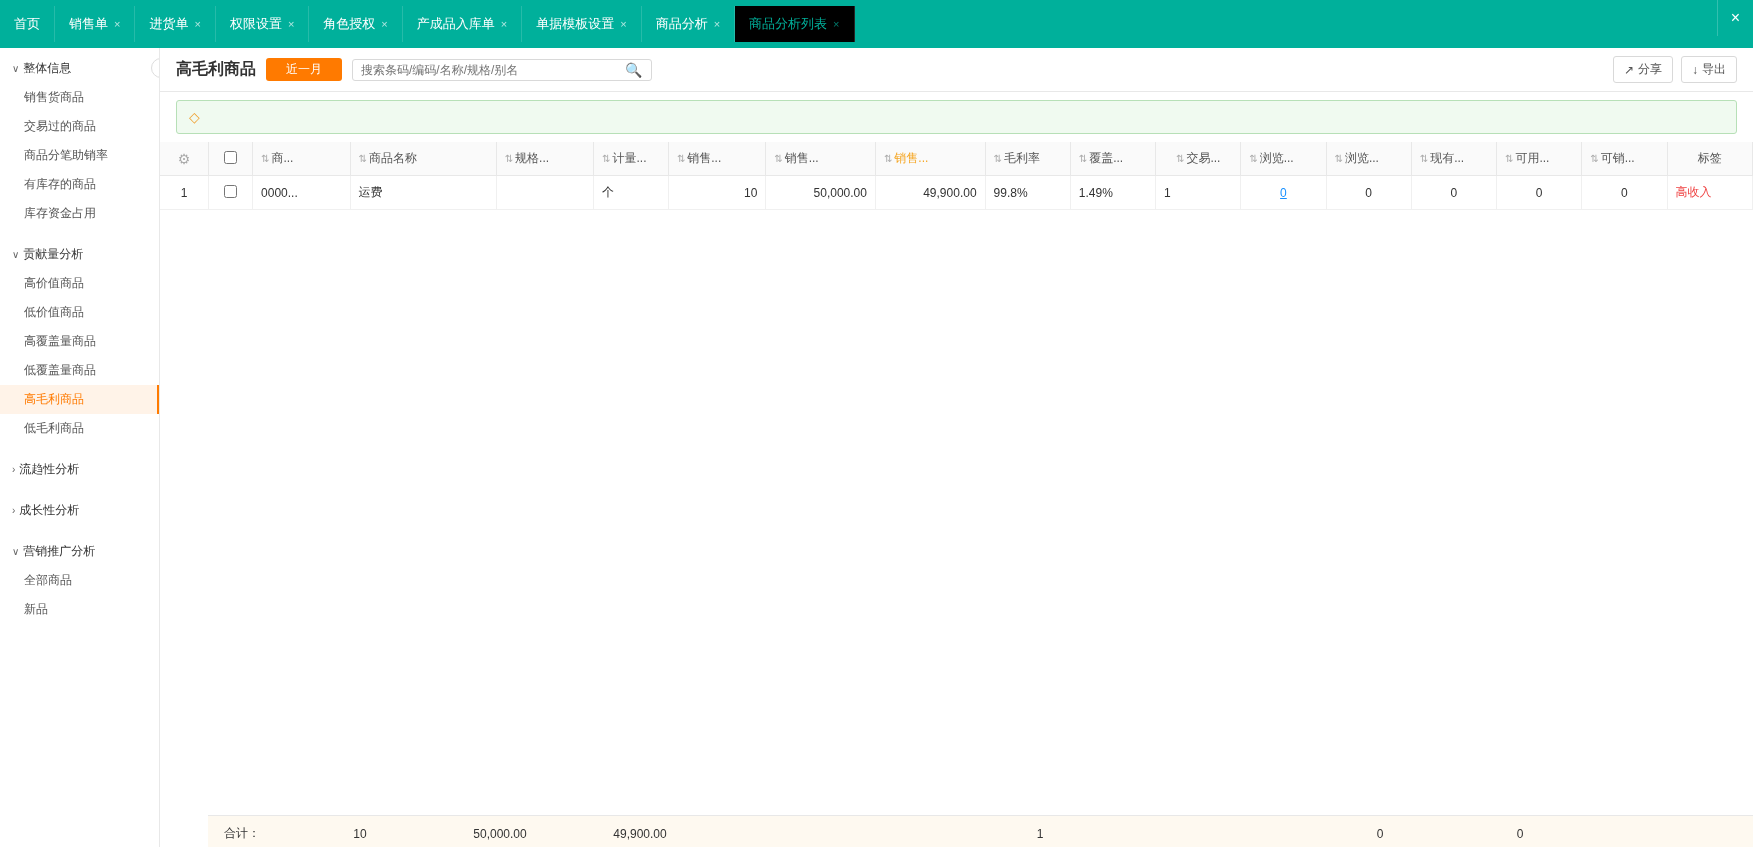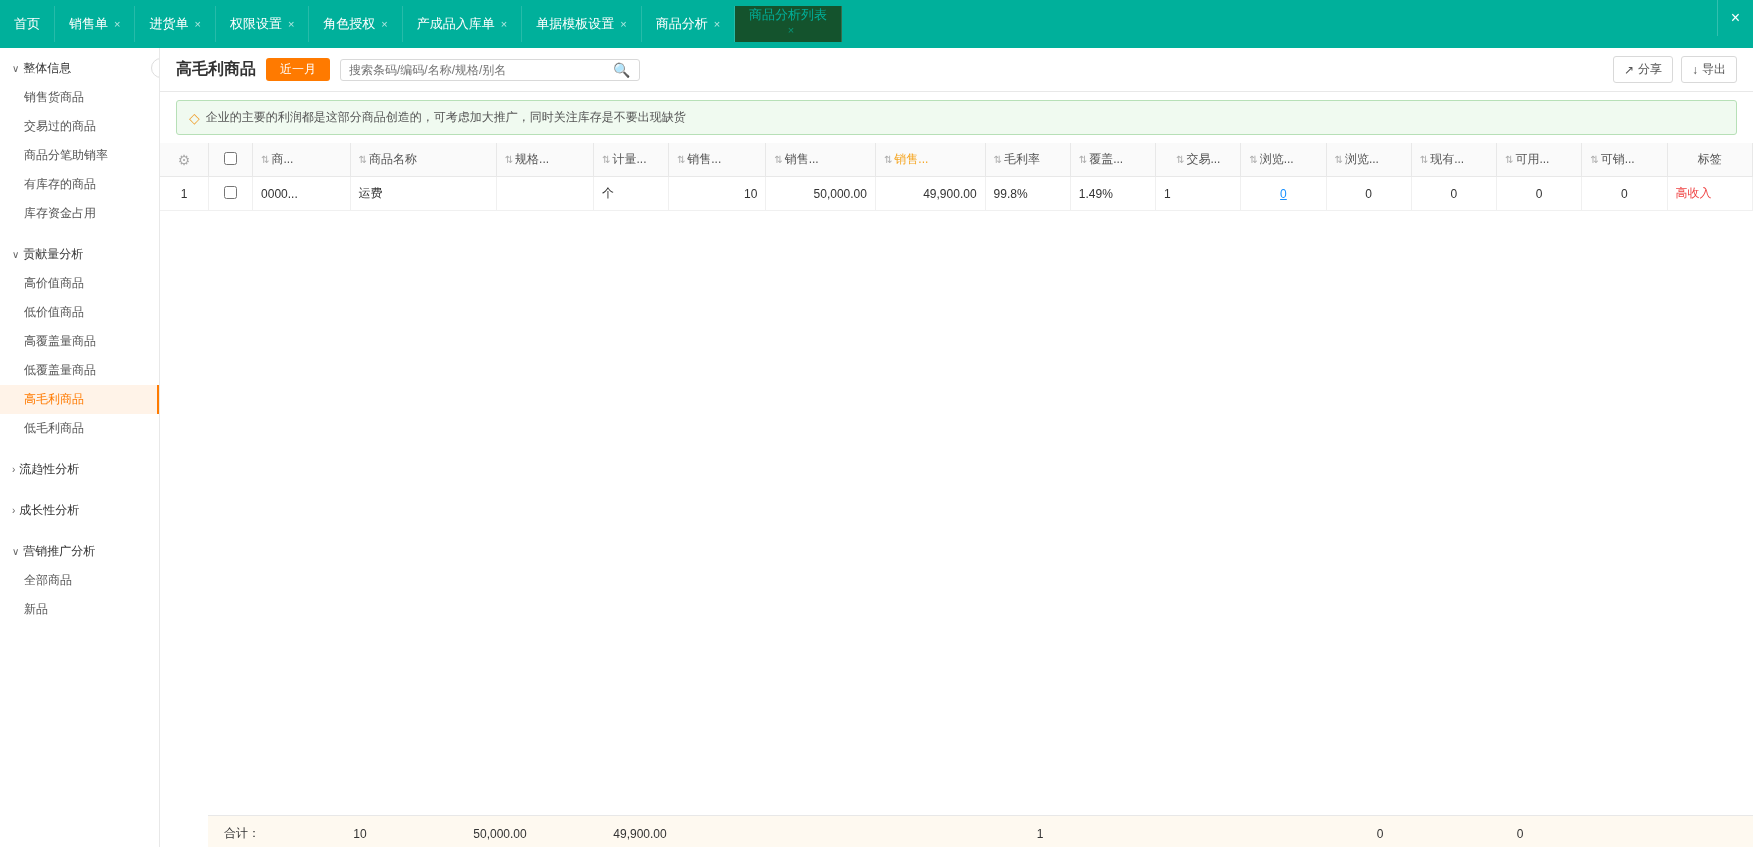--- a/index.html
+++ b/index.html
@@ -21,23 +21,22 @@
       display: flex;
       align-items: center;
       padding: 0 14px;
       cursor: pointer;
       white-space: nowrap;
       color: white;
       border-right: 1px solid rgba(255,255,255,0.15);
     }
     .nav-tab:first-child { border-left: none; }
     .nav-tab.active {
-      background: #14532d;
+      background: #000000;
       color: #00b09b;
-      flex-direction: column;
     }
     .nav-tab .close-btn {
       margin-left: 6px;
       font-size: 11px;
       opacity: 0.7;
     }
     .nav-close-all {
       position: absolute;
       right: 0;
       top: 0;
@@ -136,21 +135,21 @@
     .content-title {
       font-size: 16px;
       font-weight: 600;
       color: #333;
     }
     .filter-btn {
       background: #ff7a00;
       color: white;
       border: none;
       border-radius: 3px;
-      padding: 3px 14px;
+      padding: 3px 20px;
       font-size: 12px;
       cursor: pointer;
     }
     .search-box {
       display: flex;
       align-items: center;
       border: 1px solid #d9d9d9;
       border-radius: 3px;
       padding: 2px 8px;
       flex: 1;
@@ -401,21 +400,20 @@
         </button>
         <button class="action-btn">
           <span>↓</span>
           <span>导出</span>
         </button>
       </div>
     </div>
 
     <div class="alert-box">
       <span class="alert-icon">◇</span>
-      <span>企业的主要的利润都是这部分商品创造的，可考虑加大推广，同时关注库存是不要出现缺货</span>
     </div>
 
     <div class="table-wrapper">
       <table>
         <thead>
           <tr>
             <th style="width:40px; text-align:center;">
               <span class="col-settings">⚙</span>
             </th>
             <th style="width:36px; text-align:center;">

